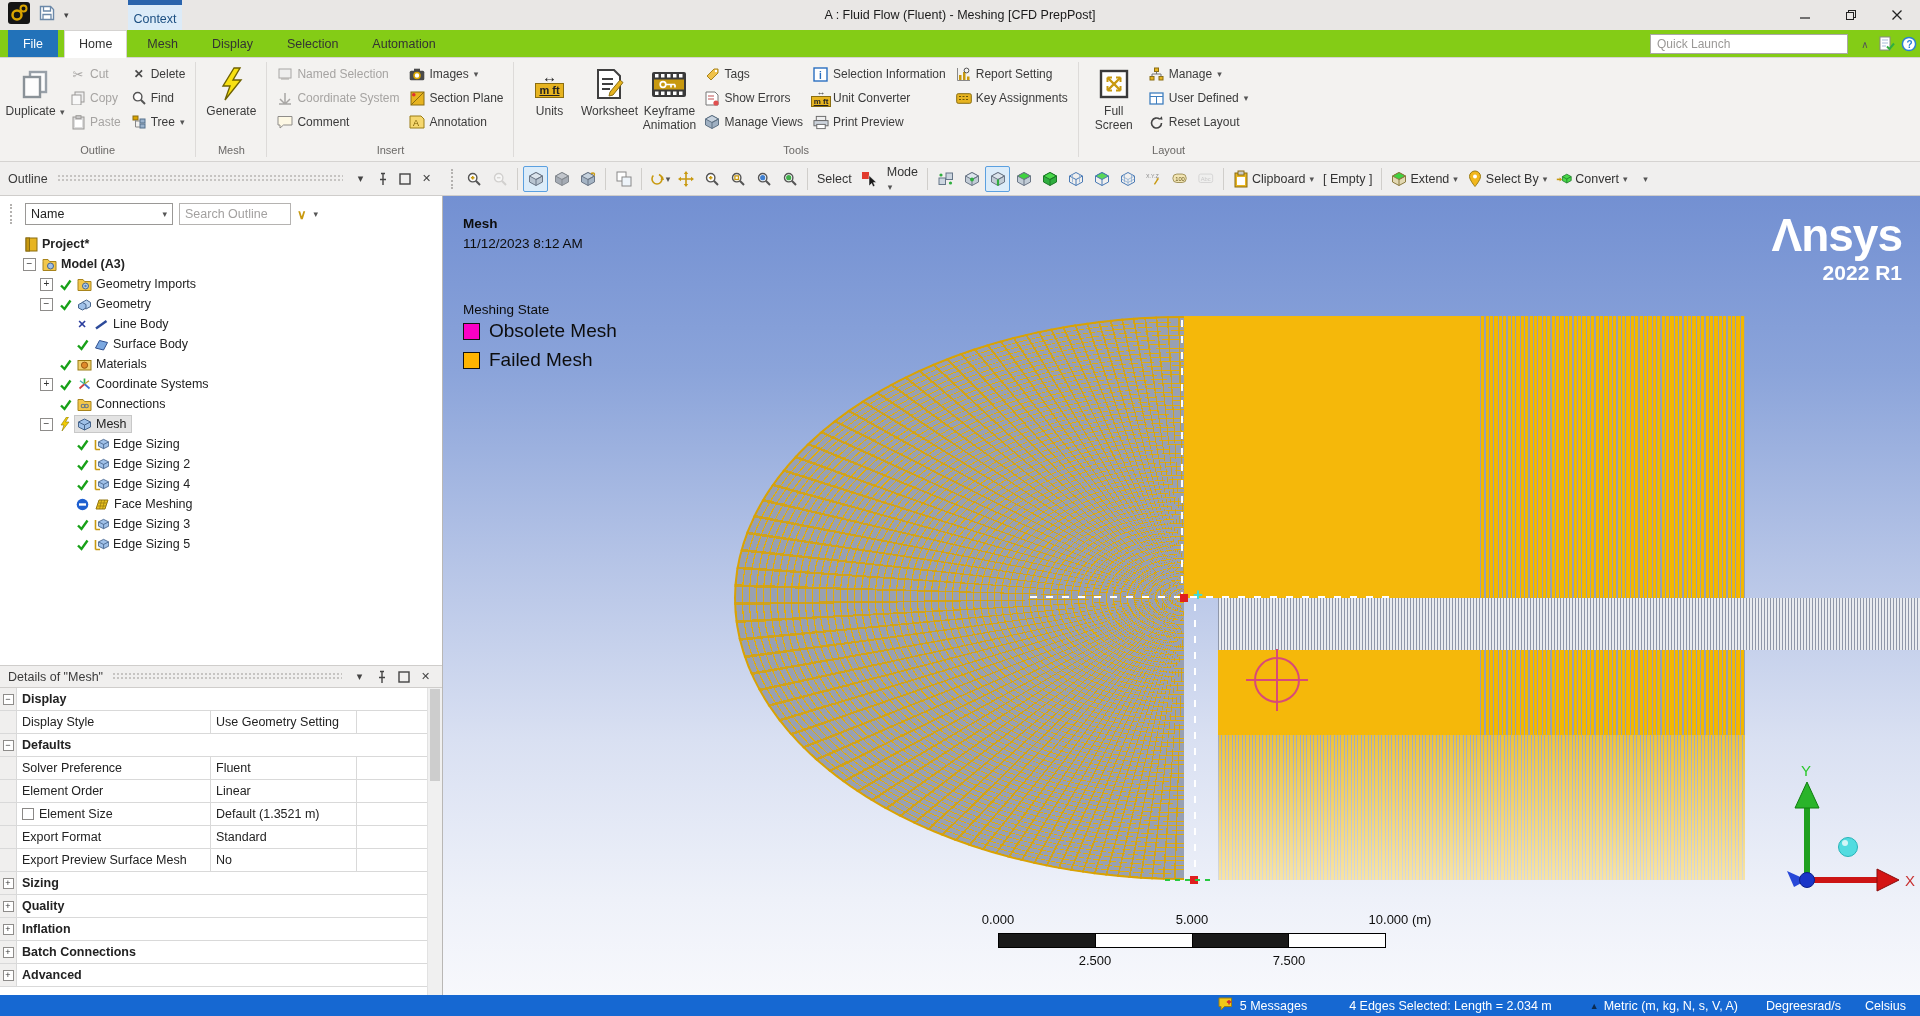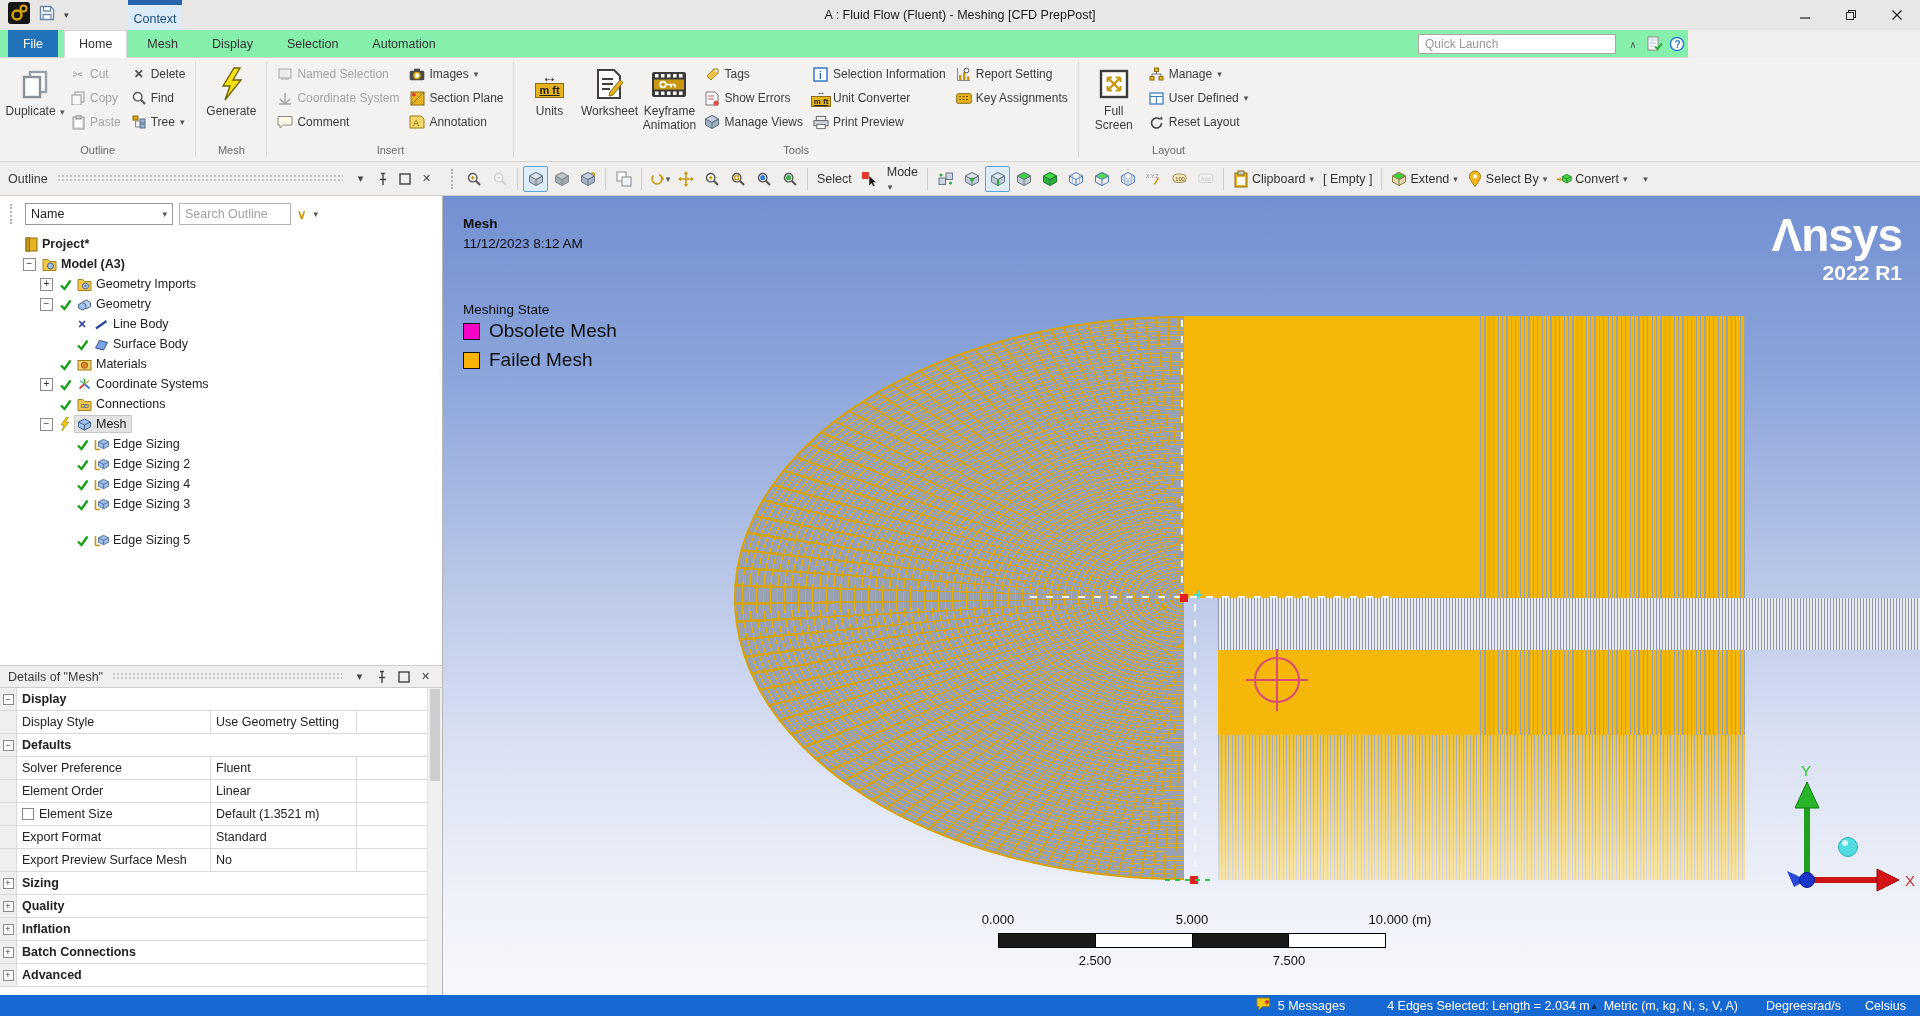--- a/index.html
+++ b/index.html
@@ -10,21 +10,21 @@
   .titlebar{position:absolute;left:0;top:0;width:1920px;height:30px;background:#e9e7e5;display:flex;align-items:center;}
   .tb-left{display:flex;align-items:center;gap:8px;padding-left:8px;}
   .qat-dd{font-size:9px;color:#444;}
   .ctxtab{position:absolute;left:128px;top:0;width:54px;height:30px;background:#dcebf8;color:#1c4f82;font-size:12.5px;display:flex;align-items:flex-end;justify-content:center;padding-bottom:4px;}
   .ctxtab::before{content:'';position:absolute;left:0;top:0;right:0;height:5px;background:#2a64ad;}
   .tb-title{position:absolute;left:0;right:0;top:0;height:30px;display:flex;align-items:center;justify-content:center;font-size:12.5px;color:#1a1a1a;pointer-events:none;}
   .winbtns{position:absolute;right:0;top:0;display:flex;}
   .winbtn{width:46px;height:30px;display:flex;align-items:center;justify-content:center;color:#222;}
 
   
-  .tabsrow{position:absolute;left:0;top:30px;width:1688px;height:28px;background:#86efac;border-bottom:1px solid #d5d3d1;display:flex;align-items:stretch;}
+  .tabsrow{position:absolute;left:0;top:30px;width:1920px;height:28px;background:#84cc16;border-bottom:1px solid #d5d3d1;display:flex;align-items:stretch;}
   .file-tab{margin-left:8px;width:50px;background:#2272b9;color:#fff;font-size:12.5px;display:flex;align-items:center;justify-content:center;}
   .rtab{padding:0 14px;font-size:12.5px;color:#333;display:flex;align-items:center;margin-left:6px;}
   .rtab.active{background:#fff;border:1px solid #d5d3d1;border-bottom:1px solid #fff;margin-bottom:-1px;}
   .tabs-spacer{flex:1;}
   .quicklaunch{width:198px;height:20px;margin:4px 6px 0 0;border:1px solid #aaa8a6;background:#fff;font-size:12px;color:#555;padding:0 6px;font-family:"Liberation Sans",sans-serif;}
   .quicklaunch::placeholder{color:#9a9896;}
   .tr-ic{display:flex;align-items:center;justify-content:center;width:22px;height:26px;margin-top:1px;}
   .chev-up{font-size:10px;color:#555;}
 
   
@@ -1070,37 +1070,55 @@
                 </g>
               </svg>
             </span>
             <span class="">Edge Sizing 4</span>
           </span>
         </div>
         <div class="trow" style="padding-left: 57px;">
           <span class="texp-slot"></span>
           <span class="tstat">
             <svg width="13" height="13" viewBox="0 0 13 13">
+              <circle cx="6.5" cy="6.5" r="5.8" fill="#1e5fd0"></circle>
+              <rect x="3" y="5.3" width="7" height="2.4" fill="#fff"></rect>
+            </svg>
+          </span>
+          <span class="tinner">
+            <span class="ticon">
+              <svg width="16" height="13" viewBox="0 0 16 13">
+                <path d="M2 11 5 2h9l-3 9Z" fill="#e7c01f" stroke="#937710"></path>
+                <path d="M3.5 8h8.5M4.5 5h8.5M7.6 2 5.6 11M10.6 2 8.6 11" stroke="#937710" stroke-width="0.7" fill="none"></path>
+              </svg>
+            </span>
+            <span class="">Face Meshing</span>
+          </span>
+        </div>
+        <div class="trow" style="padding-left: 57px;">
+          <span class="texp-slot"></span>
+          <span class="tstat">
+            <svg width="13" height="13" viewBox="0 0 13 13">
               <path d="M2 7.5 5.5 11 11.5 2.5" fill="none" stroke="#18a018" stroke-width="2.4"></path>
             </svg>
           </span>
           <span class="tinner">
             <span class="ticon">
               <svg width="15" height="13" viewBox="0 0 15 13">
                 <path d="M1.5 11.5V2M1.5 11.5H6" stroke="#c8990f" stroke-width="1.6" fill="none"></path>
                 <g transform="translate(3.2,0.5) scale(0.85)">
                   <path d="M7.5 1 13.5 4v5l-6 3-6-3V4Z" fill="#9fc0e8" stroke="#46648c"></path>
                   <path d="M1.5 4 7.5 7l6-3M7.5 7v5" fill="none" stroke="#46648c"></path>
                 </g>
               </svg>
             </span>
             <span class="">Edge Sizing 3</span>
           </span>
         </div>
-        <div class="trow" style="padding-left: 57px; margin-top: 16px;">
+        <div class="trow" style="padding-left: 57px;">
           <span class="texp-slot"></span>
           <span class="tstat">
             <svg width="13" height="13" viewBox="0 0 13 13">
               <path d="M2 7.5 5.5 11 11.5 2.5" fill="none" stroke="#18a018" stroke-width="2.4"></path>
             </svg>
           </span>
           <span class="tinner">
             <span class="ticon">
               <svg width="15" height="13" viewBox="0 0 15 13">
                 <path d="M1.5 11.5V2M1.5 11.5H6" stroke="#c8990f" stroke-width="1.6" fill="none"></path>
@@ -1295,21 +1313,21 @@
   </div>
 
   <div class="statusbar">
     <span class="sb-item" style="margin-right:42px">
       <span id="msgic"><svg width="17" height="15" viewBox="0 0 17 15">
             <path d="M1 1h12.5v8.5H6.5l-3.5 3.5V9.5H1Z" fill="#f2c818" stroke="#9a7d14"></path>
             <path d="M11 7.5v-4M11 3.5 9 5.5M11 3.5l2 2" stroke="#d03030" stroke-width="1.6" fill="none"></path>
           </svg></span>
       <span>5 Messages</span>
     </span>
-    <span class="sb-item" style="">
+    <span class="sb-item" style="margin-right:38px">
       <span>4 Edges Selected: Length = 2.034 m</span>
     </span>
     <span class="sb-item" style="margin-right:28px">
       <span style="font-size:9px;color:#0b2a50">▲</span>
       <span>Metric (m, kg, N, s, V, A)</span>
     </span>
     <span class="sb-item" style="">
         <span>Degrees</span>
       </span>
     <span class="sb-item" style="margin-right:24px">

